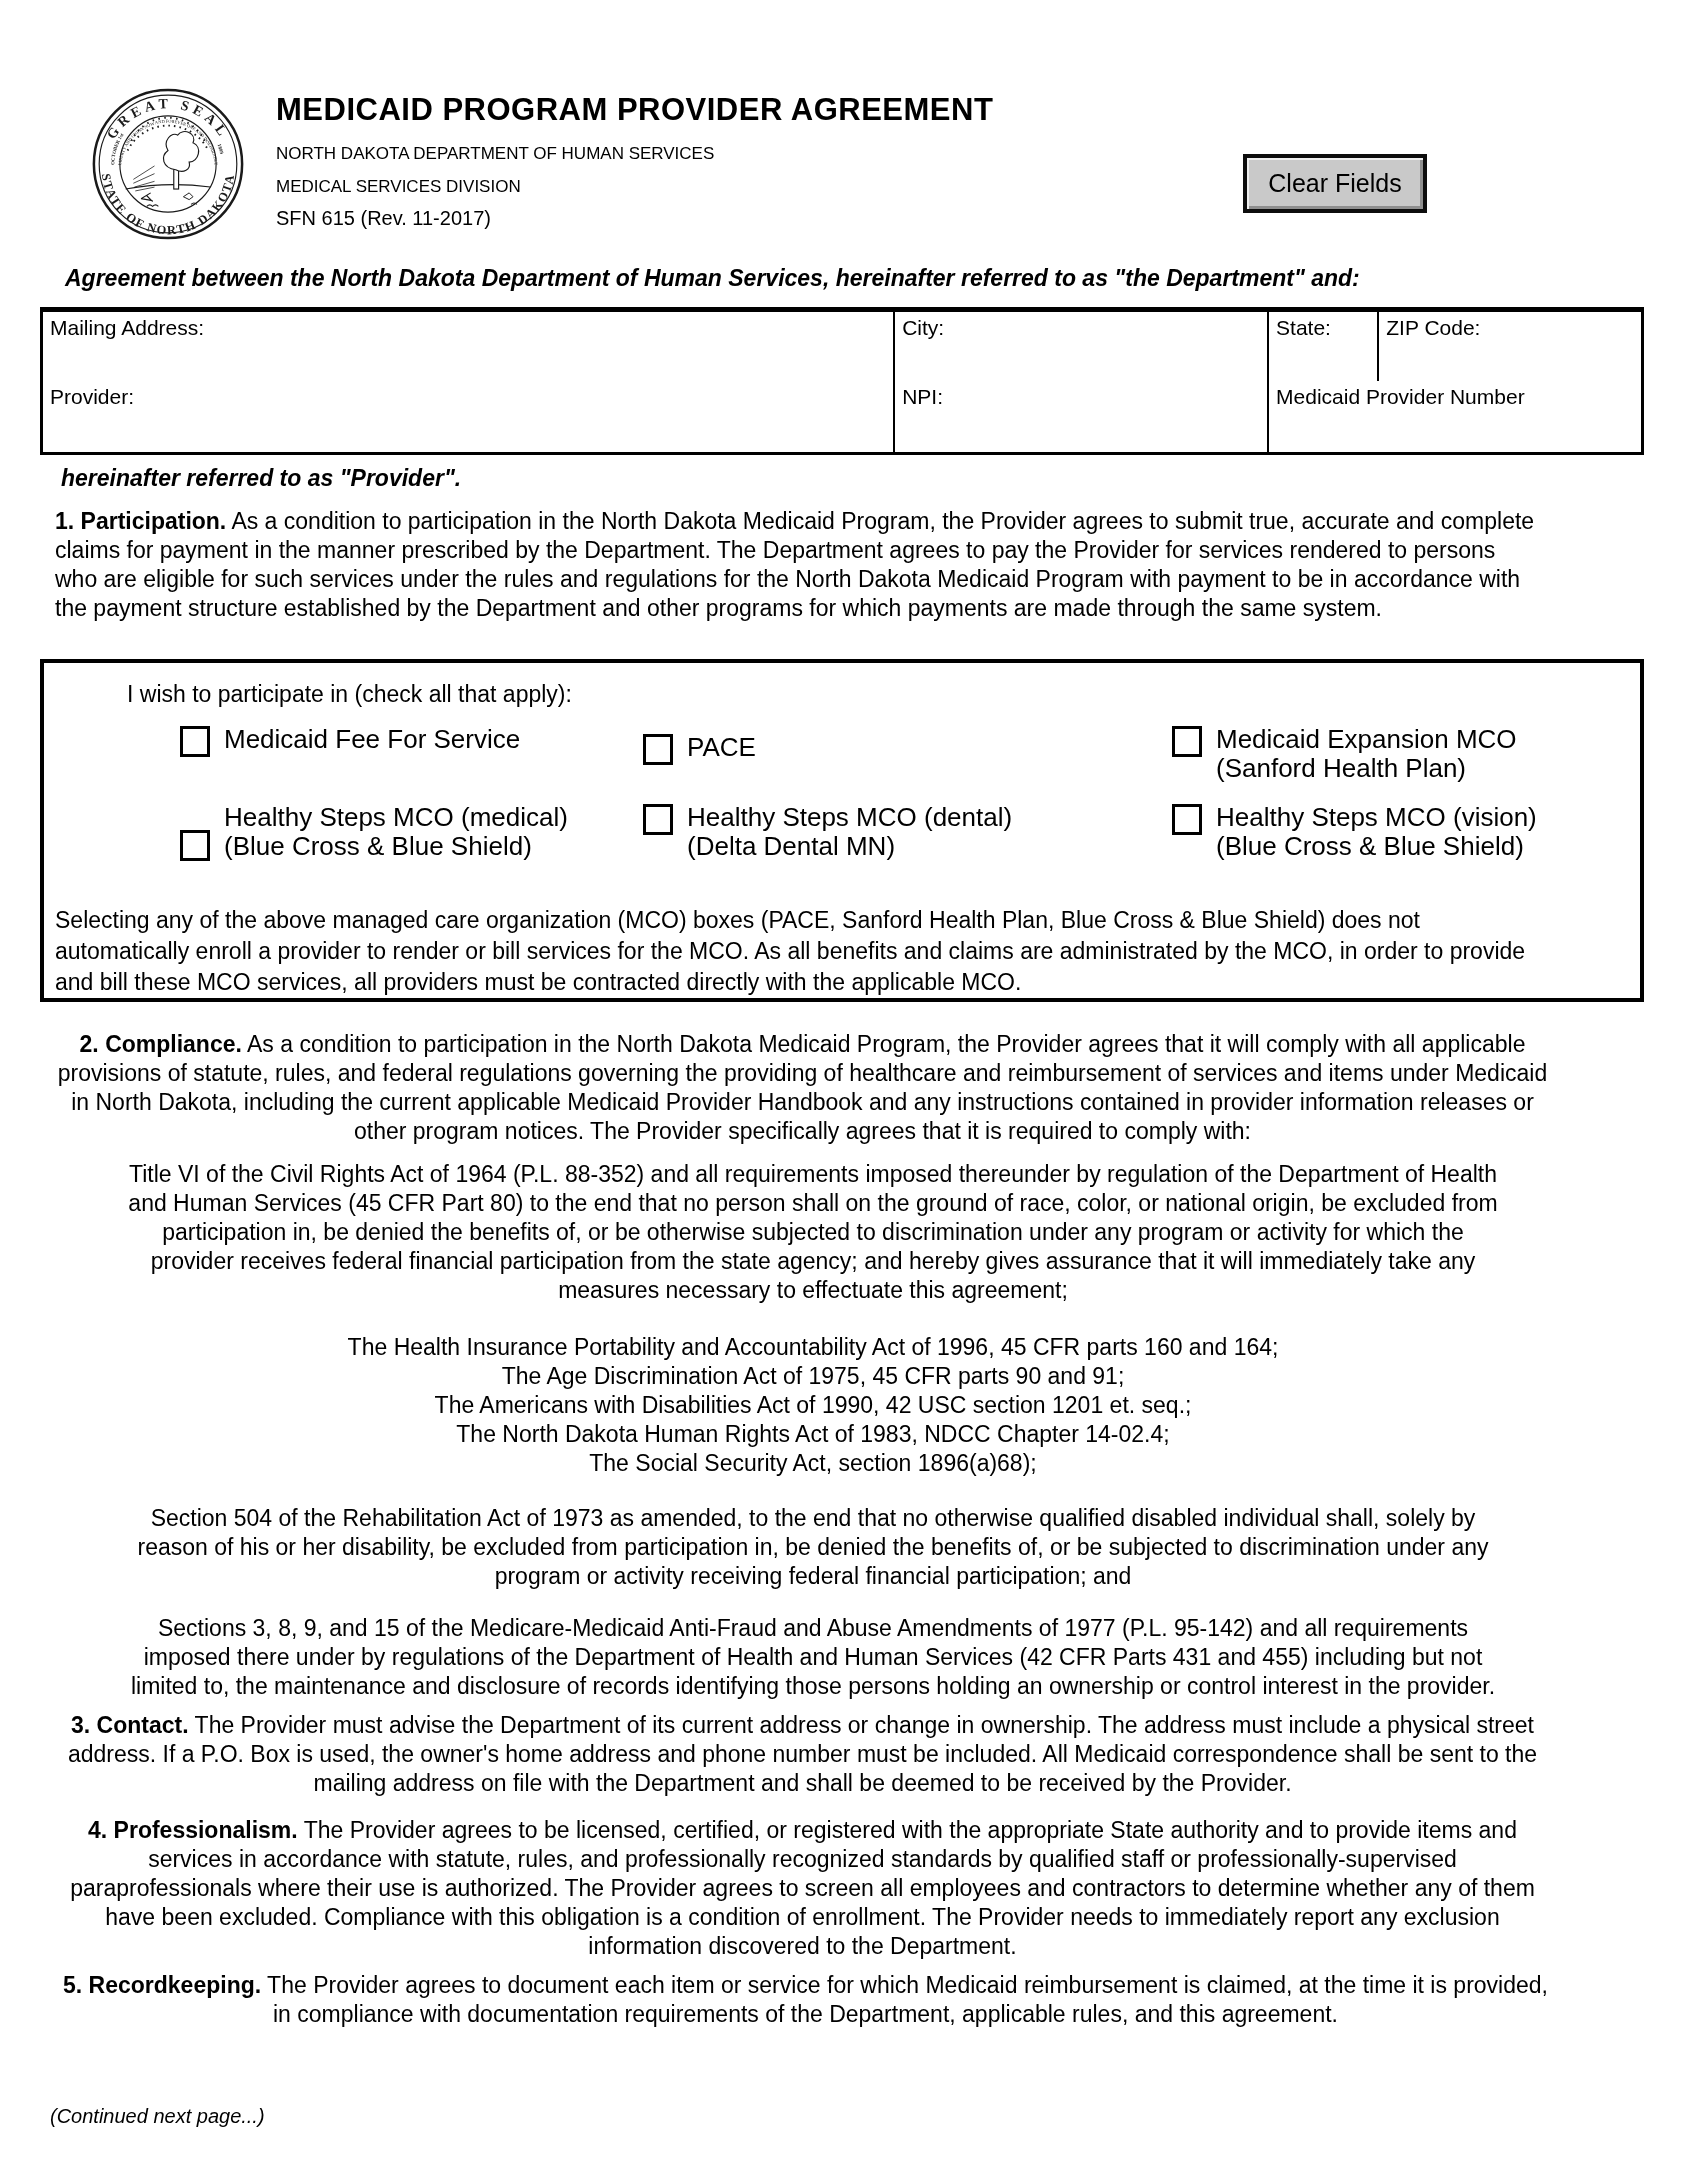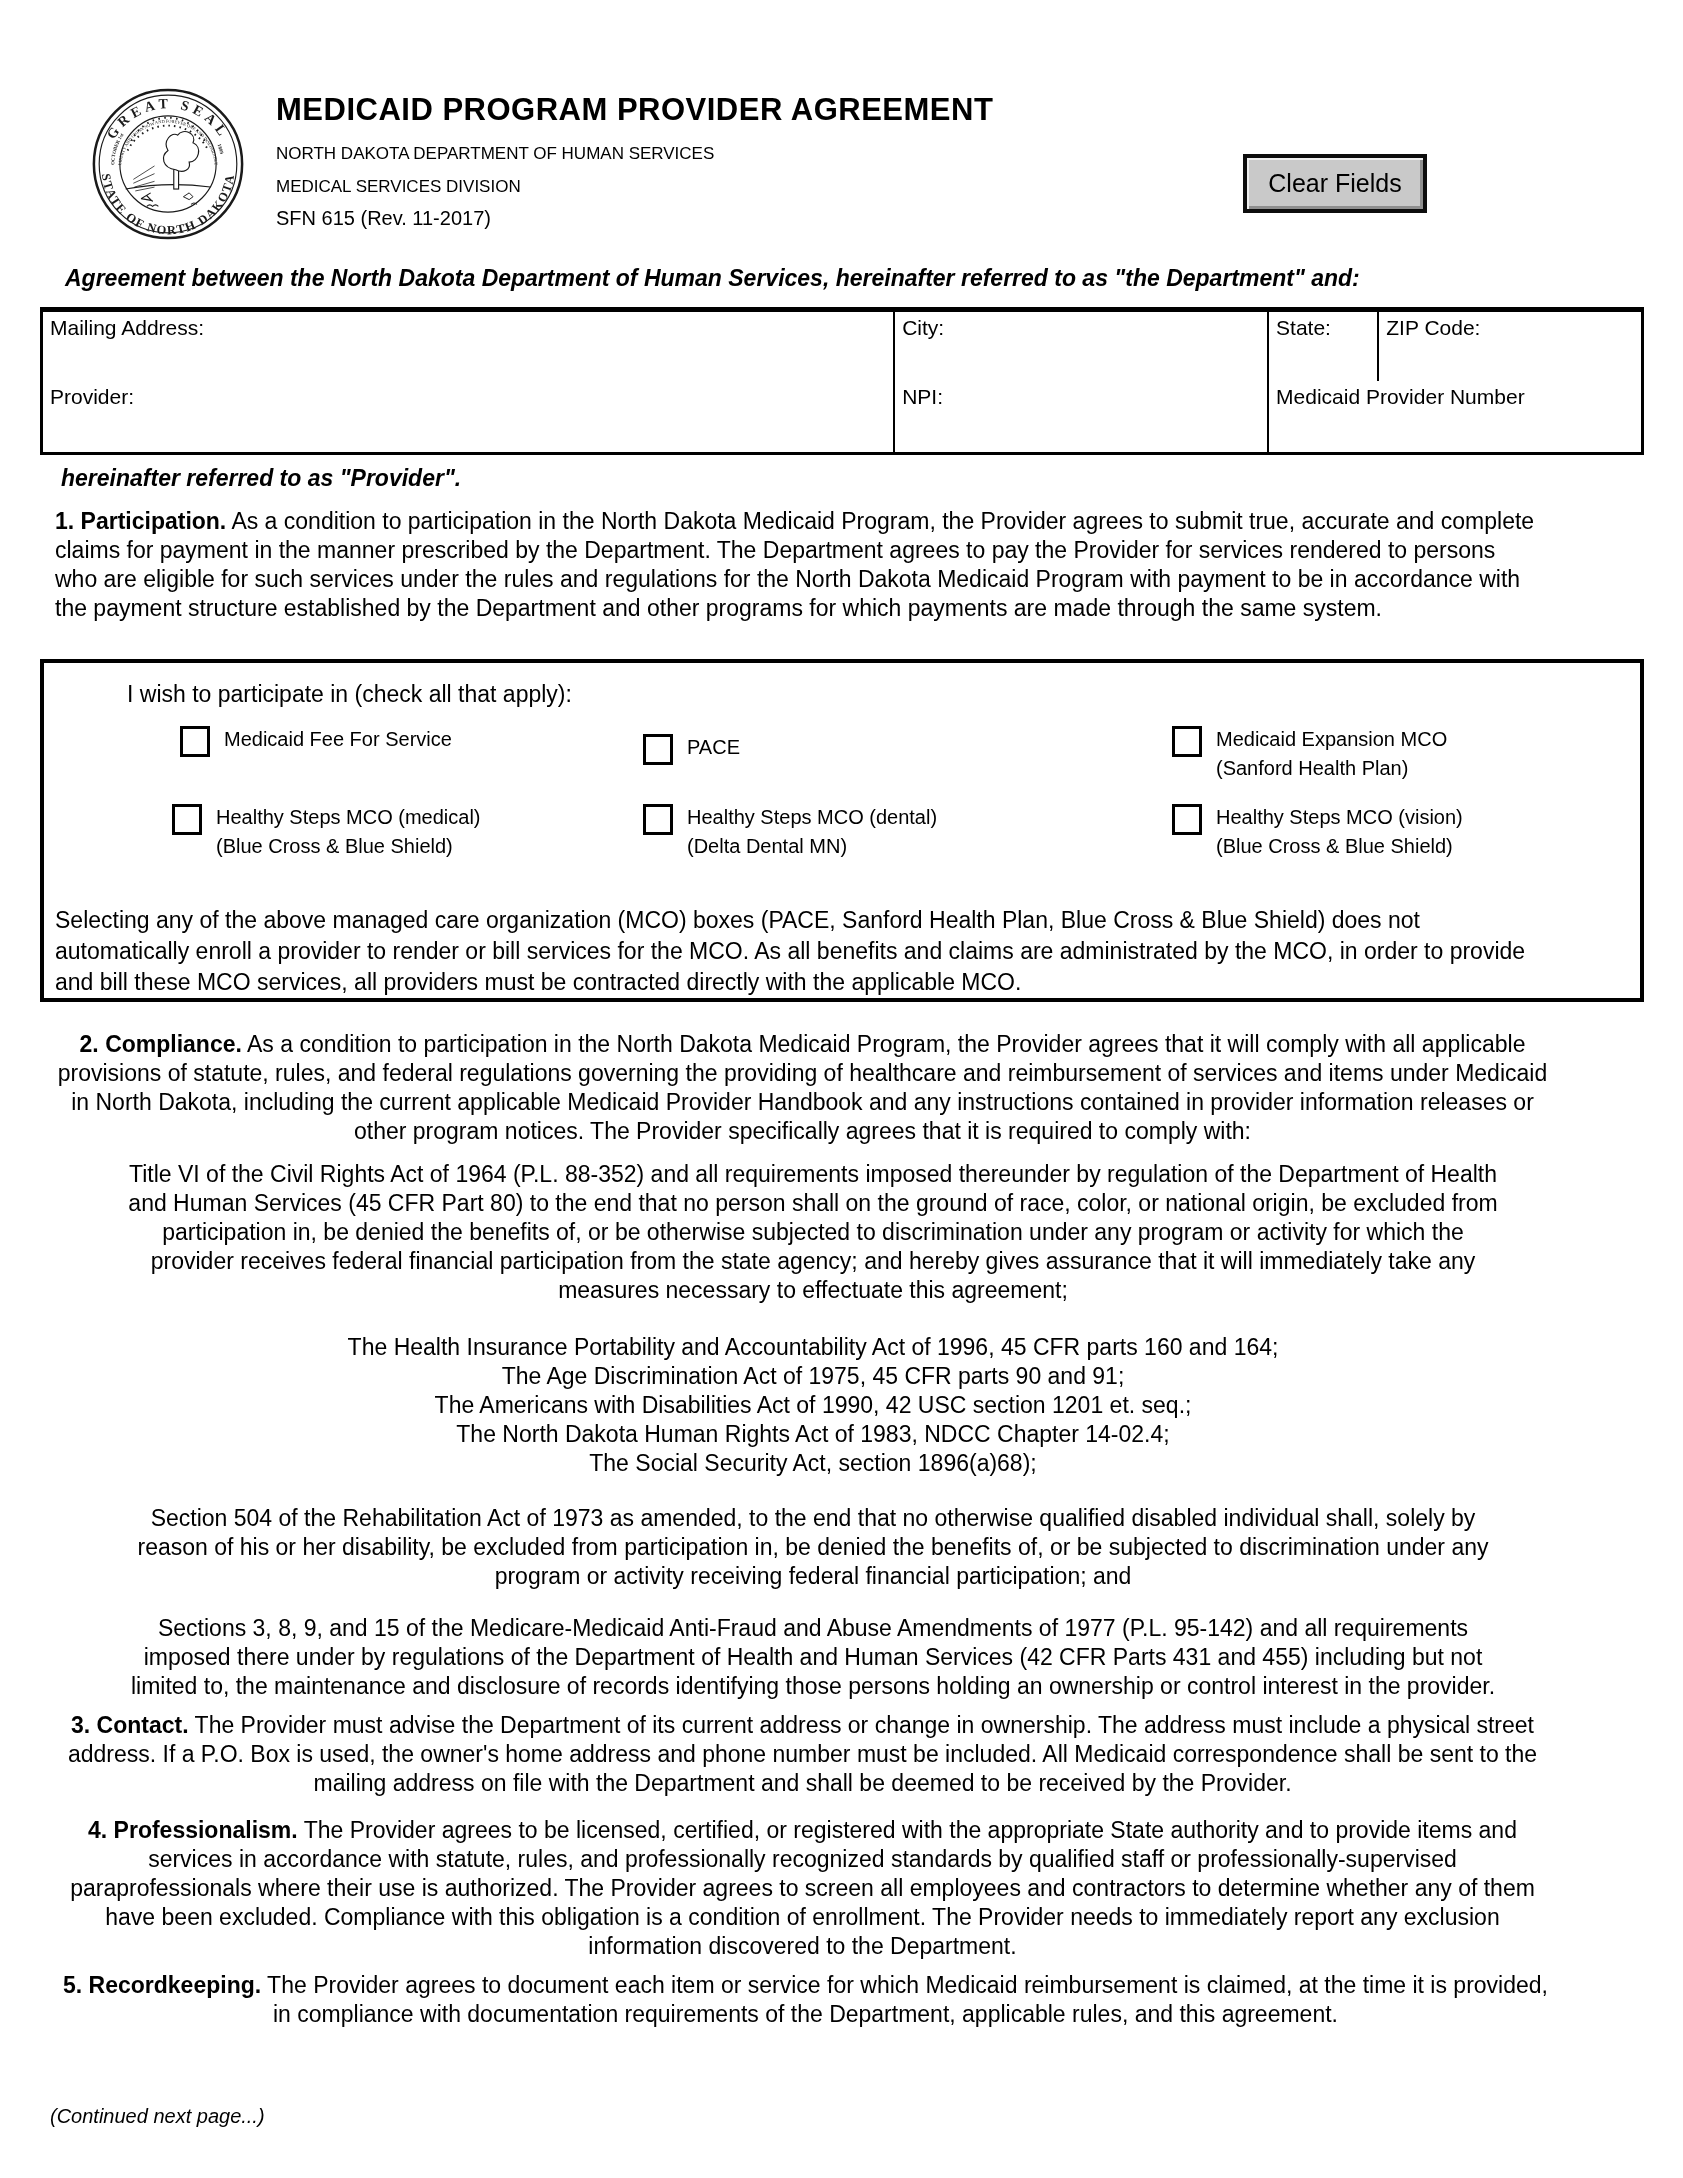--- a/index.html
+++ b/index.html
@@ -37,25 +37,25 @@
 
   
   .bodytext { font-size:23px; line-height:29px; }
   .sec1 { position:absolute; left:55px; top:507px; width:1485px; }
 
   
   .pbox { position:absolute; left:40px; top:659px; width:1604px; height:343px; border:4px solid #000; }
   .pbox-prompt { position:absolute; left:83px; top:18px; font-size:23px; }
   .opt { position:absolute; display:flex; gap:14px; }
   .opt-cb { flex:0 0 auto; width:30px; height:31px; border:3px solid #000; background:#fff; margin-top:1px; cursor:pointer; }
-  .opt-text { font-size:20px; line-height:29px; }
+  .opt-text { font-size:26px; line-height:29px; }
   .o1 { left:136px; top:62px; }
   .o2 { left:599px; top:70px; }
   .o3 { left:1128px; top:62px; }
-  .o4 { left:128px; top:140px; }
+  .o4 { left:136px; top:140px;align-items:flex-end; }
   .o5 { left:599px; top:140px; }
   .o6 { left:1128px; top:140px; }
   .pbox-note { position:absolute; left:11px; top:242px; width:1505px; font-size:23px; line-height:31px; }
 
   
   .flow { position:absolute; left:55px; top:1030px; width:1495px; }
   .flow p, .flow .acts { font-size:23px; line-height:29px;text-align:center; }
   .indent { padding-left:67px; padding-right:46px; }
   .mb14 { margin-bottom:14px; }
   .mb28 { margin-bottom:28px; }

